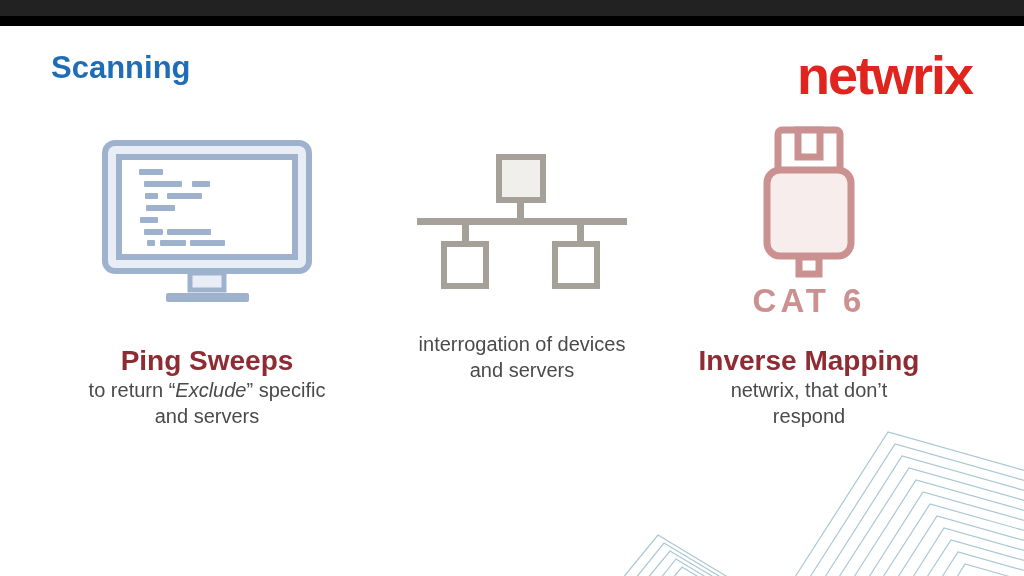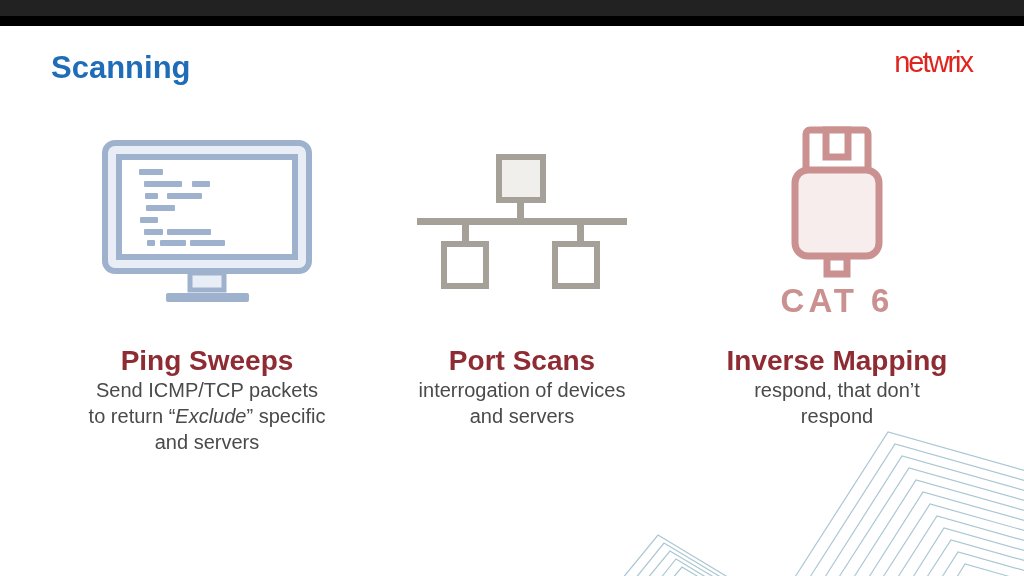--- a/index.html
+++ b/index.html
@@ -34,36 +34,36 @@
     left: 51px; top: 24px;
     font-size: 31px;
     font-weight: 700;
     color: #1f6db7;
     letter-spacing: 0px;
   }
 
   .logo {
     position: absolute;
     right: 52px; top: 22px;
-    font-size: 29px;
-    font-weight: 400;
+    font-size: 54px;
+    font-weight: 700;
     letter-spacing: -2px;
     color: #e0241e;
     line-height: 1;
   }
 
   .column {
     position: absolute;
     top: 88px;
     width: 304px;
     text-align: center;
   }
   .column.c1 { left: 55px; }
   .column.c2 { left: 370px; }
-  .column.c3 { left: 685px; text-align: center; }
+  .column.c3 { left: 657px; text-align: center; }
 
   .icon-wrap {
     height: 215px;
     display: flex;
     flex-direction: column;
     align-items: center;
     justify-content: center;
   }
 
   .cable-label {
@@ -133,58 +133,56 @@
             <rect x="45" y="100" width="8" height="6" rx="1"></rect>
               <rect x="58" y="100" width="26" height="6" rx="1"></rect>
               <rect x="88" y="100" width="35" height="6" rx="1"></rect>
           </g>
           <rect x="88" y="133" width="34" height="17" fill="#e9eef6" stroke="#9fb2cd" stroke-width="5"></rect>
           <rect x="64" y="153" width="83" height="9" rx="2" fill="#9fb2cd"></rect>
         </svg>
       </div>
       <div class="col-heading">Ping Sweeps</div>
       <div class="col-body">
-        <div>Send ICMP/TCP packets</div>
         <div><span>to return “</span><em>Exclude</em><span>” specific</span></div>
         <div>and servers</div>
       </div>
     </div>
 
     <div class="column c2">
       <div class="icon-wrap">
         <svg width="210" height="135" viewBox="0 0 210 135">
           <rect x="0" y="64" width="210" height="7" fill="#a5a199"></rect>
           <rect x="100" y="46" width="7" height="18" fill="#a5a199"></rect>
           <rect x="82" y="3" width="44" height="43" fill="#f0efec" stroke="#a5a199" stroke-width="6"></rect>
           <rect x="45" y="71" width="7" height="19" fill="#a5a199"></rect>
           <rect x="27" y="90" width="42" height="42" fill="#ffffff" stroke="#a5a199" stroke-width="6"></rect>
           <rect x="160" y="71" width="7" height="19" fill="#a5a199"></rect>
           <rect x="138" y="90" width="42" height="42" fill="#ffffff" stroke="#a5a199" stroke-width="6"></rect>
         </svg>
       </div>
-      <div class="col-heading">Port Scans</div>
       <div class="col-body">
         <div>interrogation of devices</div>
         <div>and servers</div>
       </div>
     </div>
 
     <div class="column c3">
       <div class="icon-wrap">
         <svg width="92" height="152" viewBox="0 0 92 152">
           <rect x="15" y="4" width="62" height="44" rx="4" fill="#ffffff" stroke="#ca9190" stroke-width="7"></rect>
           <rect x="35" y="4" width="22" height="27" fill="#ffffff" stroke="#ca9190" stroke-width="7"></rect>
           <rect x="36" y="131" width="20" height="17" fill="#ffffff" stroke="#ca9190" stroke-width="7"></rect>
           <rect x="4" y="44" width="84" height="86" rx="13" fill="#f8eded" stroke="#ca9190" stroke-width="7"></rect>
         </svg>
         <div class="cable-label">CAT 6</div>
       </div>
       <div class="col-heading">Inverse Mapping</div>
       <div class="col-body">
-        <div>respond, that don’t</div>
+        <div>netwrix, that don’t</div>
         <div>respond</div>
       </div>
     </div>
 
     <svg class="decoration" viewBox="0 0 424 168">
 
       <polyline points="195,166 288,21 426,60"></polyline>
       <polyline points="210,166 295,33 426,70"></polyline>
       <polyline points="225,166 302,45 426,80"></polyline>
       <polyline points="239,166 309,57 426,90"></polyline>

